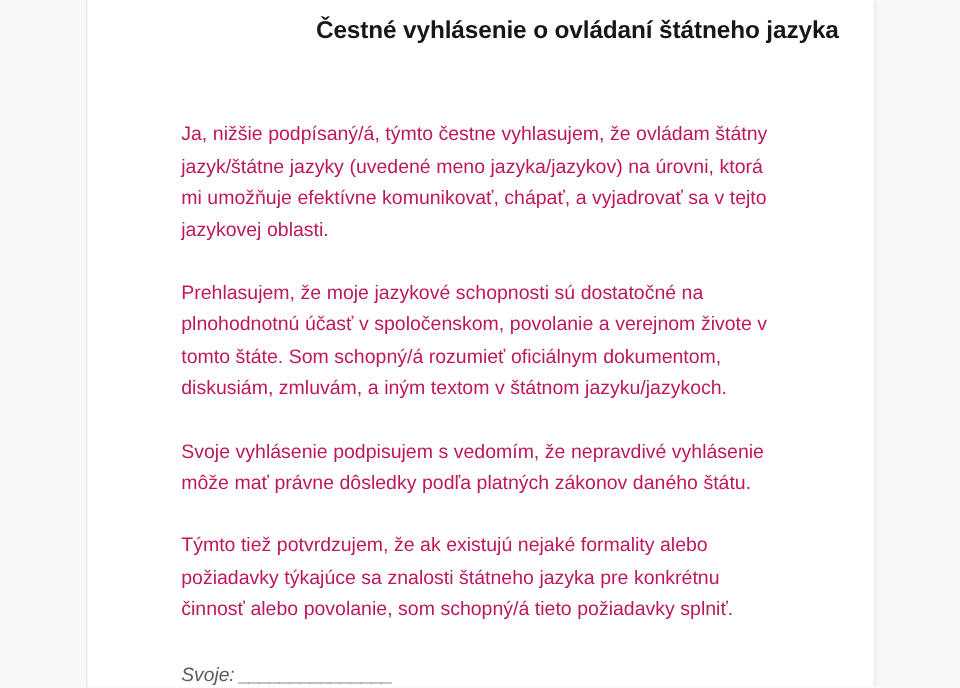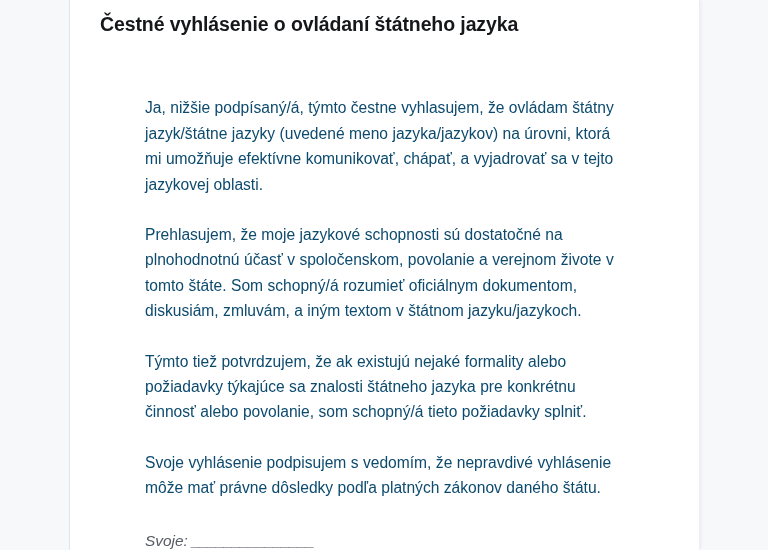--- a/index.html
+++ b/index.html
@@ -42,37 +42,37 @@
     top: 0;
     width: 631px;
     padding: 0;
   }
 
   
   .doc-title {
     font-size: 19.5px;
     font-weight: bold;
     color: #15171a;
-    text-align: left;
+    text-align: right;
     letter-spacing: -0.1px;
     line-height: 1.3;
     margin: 12px 30px 0 30px;
   }
 
   
   .body-block {
     margin-top: 58px;
     padding-left: 75px;
     padding-right: 10px;
   }
 
   .para {
     font-size: 15.6px;
     line-height: 25.4px;
-    color: #0c4a6e;
+    color: #be185d;
     max-width: 478px;
     margin-bottom: 25px;
     text-align: left;
     word-spacing: 0.1px;
   }
 
   .para:last-child { margin-bottom: 0; }
 
   
   .sign-block {
@@ -100,22 +100,22 @@
 
   <div id="page">
 
     <div id="doc">
 
       <h1 class="doc-title">Čestné vyhlásenie o ovládaní štátneho jazyka</h1>
 
       <div class="body-block">
         <p class="para">Ja, nižšie podpísaný/á, týmto čestne vyhlasujem, že ovládam štátny jazyk/štátne jazyky (uvedené meno jazyka/jazykov) na úrovni, ktorá mi umožňuje efektívne komunikovať, chápať, a vyjadrovať sa v tejto jazykovej oblasti.</p>
         <p class="para">Prehlasujem, že moje jazykové schopnosti sú dostatočné na plnohodnotnú účasť v spoločenskom, povolanie a verejnom živote v tomto štáte. Som schopný/á rozumieť oficiálnym dokumentom, diskusiám, zmluvám, a iným textom v štátnom jazyku/jazykoch.</p>
+        <p class="para">Svoje vyhlásenie podpisujem s vedomím, že nepravdivé vyhlásenie môže mať právne dôsledky podľa platných zákonov daného štátu.</p>
         <p class="para">Týmto tiež potvrdzujem, že ak existujú nejaké formality alebo požiadavky týkajúce sa znalosti štátneho jazyka pre konkrétnu činnosť alebo povolanie, som schopný/á tieto požiadavky splniť.</p>
-        <p class="para">Svoje vyhlásenie podpisujem s vedomím, že nepravdivé vyhlásenie môže mať právne dôsledky podľa platných zákonov daného štátu.</p>
       </div>
 
       <div class="sign-block">
 
         <div class="sign-line"><span>Svoje:</span><span class="sign-fill"> _______________</span></div>
 
       </div>
 
     </div>
   </div>

